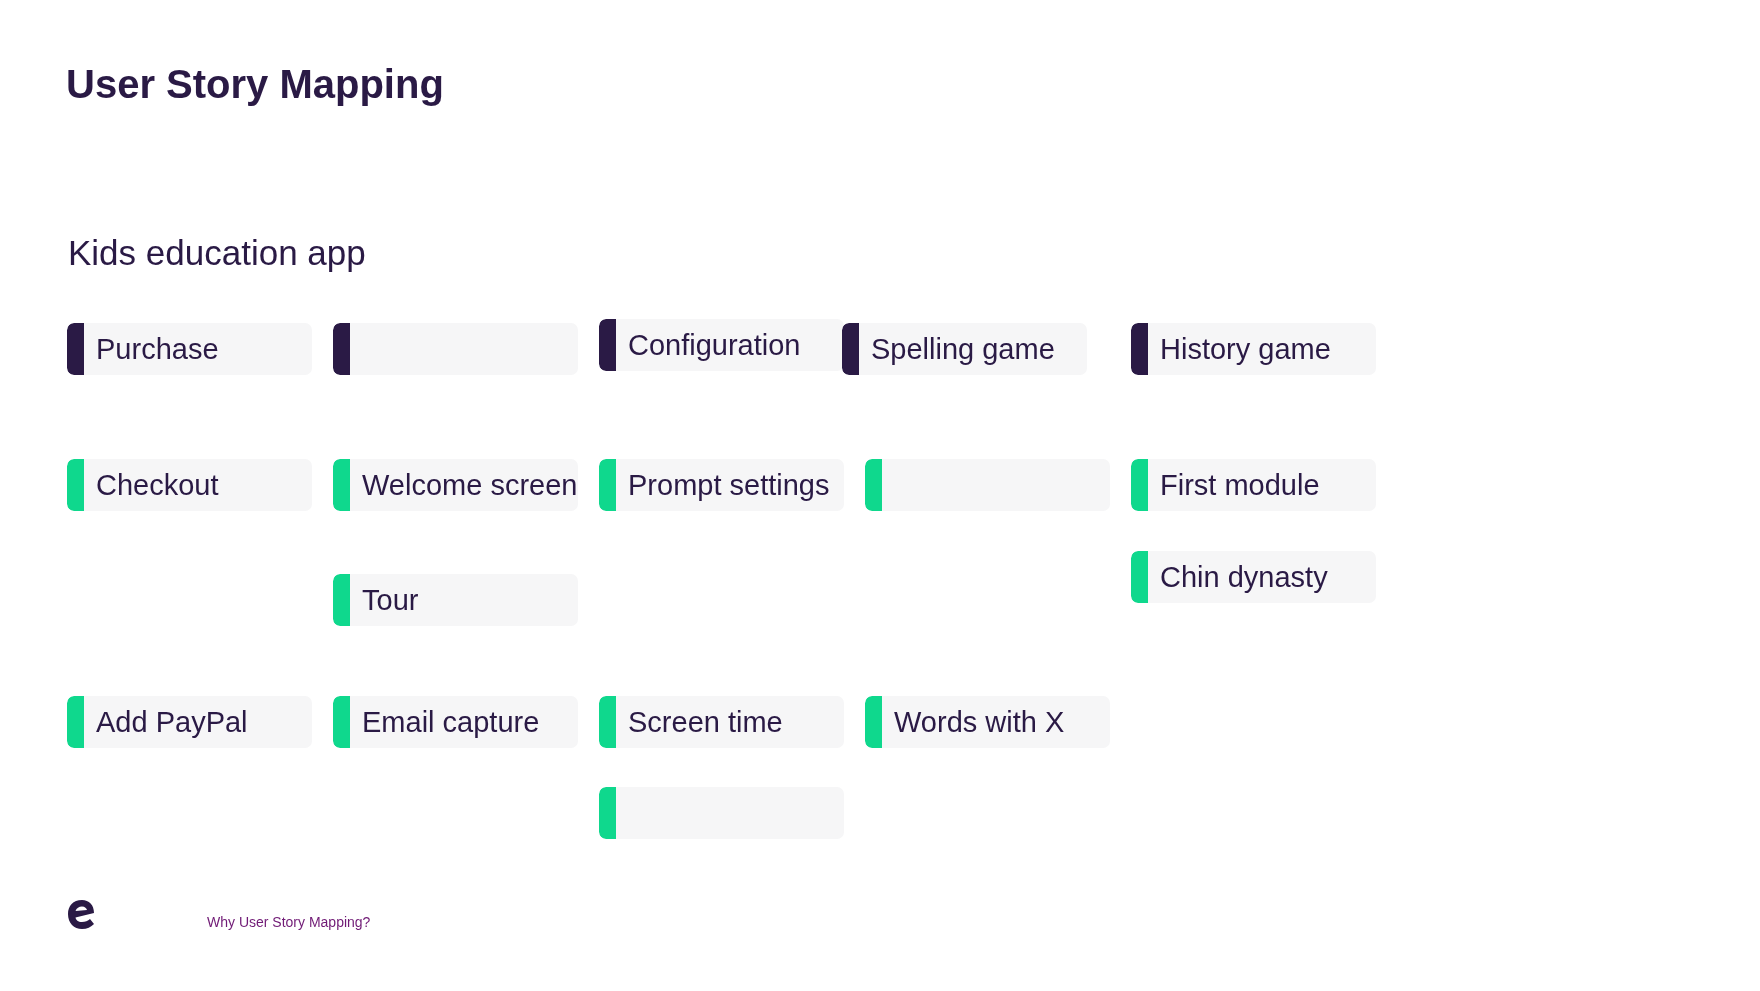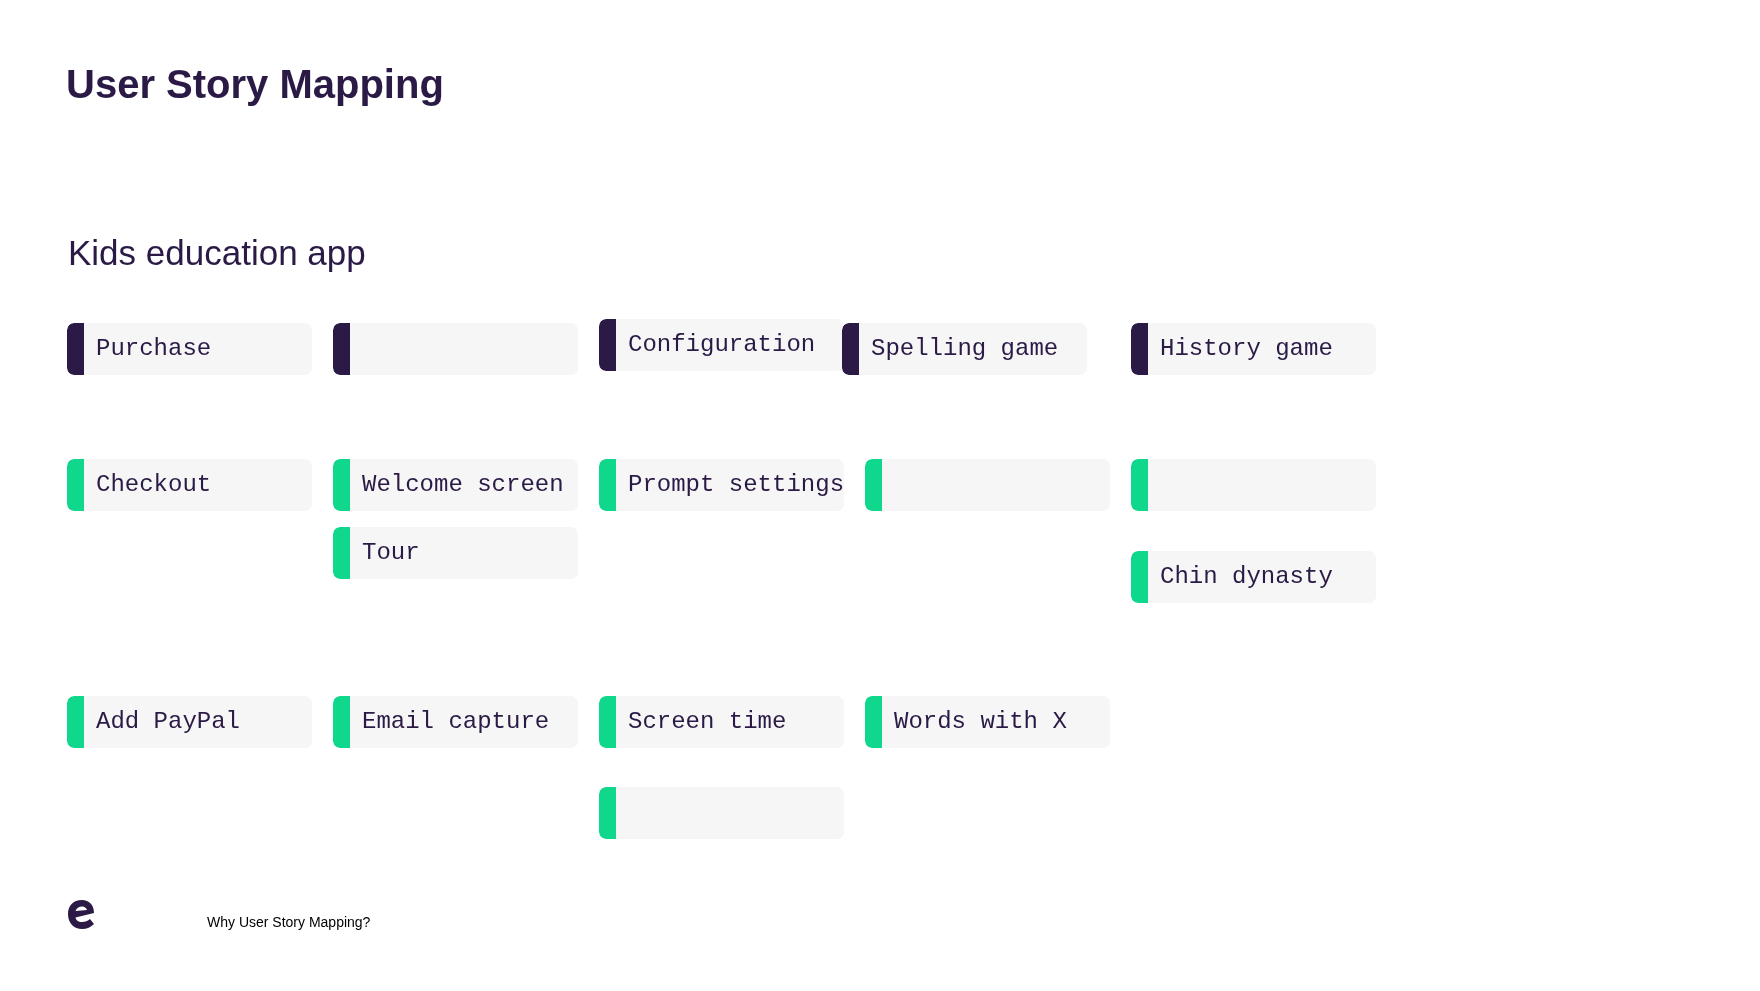--- a/index.html
+++ b/index.html
@@ -54,38 +54,37 @@
       width: 17px;
       border-radius: 7px 0 0 7px;
     }
     .card.activity .stripe { background: #2a1a45; }
     .card.story .stripe { background: #0fd88d; }
     .card .label {
       position: absolute;
       left: 29px;
       top: 0;
       line-height: 52px;
-      font-size: 24px;
+      font-size: 29px;
       color: #2a1a45;
       white-space: nowrap;
-      font-family: Liberation Mono, monospace;
     }
     .footer-logo {
       position: absolute;
       left: 67px;
       top: 898px;
       width: 28px;
       height: 32px;
     }
     .footer-text {
       position: absolute;
       left: 207px;
       top: 912px;
       font-size: 14px;
-      color: #000000;
+      color: #701a75;
       line-height: 20px;
     }
   </style>
 </head>
 <body>
 
 <h1 class="page-title">User Story Mapping</h1>
 <h2 class="subtitle">Kids education app</h2>
 
 <div>
@@ -112,33 +111,34 @@
 
 <div>
   <div class="card story" style="left:67px; top:459px;">
     <span class="stripe"></span>
     <span class="label">Checkout</span>
   </div>
   <div class="card story" style="left:333px; top:459px;">
     <span class="stripe"></span>
     <span class="label">Welcome screen</span>
   </div>
-  <div class="card story" style="left:333px; top:527px;padding-left:10px;">
+  <div class="card story" style="left:333px; top:574px;padding-left:10px;">
     <span class="stripe"></span>
     <span class="label">Tour</span>
   </div>
   <div class="card story" style="left:599px; top:459px;">
     <span class="stripe"></span>
     <span class="label">Prompt settings</span>
   </div>
   <div class="card story" style="left:865px; top:459px;">
     <span class="stripe"></span>
   </div>
   <div class="card story" style="left:1131px; top:459px;">
     <span class="stripe"></span>
+    <span class="label">First module</span>
   </div>
   <div class="card story" style="left:1131px; top:551px;">
     <span class="stripe"></span>
     <span class="label">Chin dynasty</span>
   </div>
 </div>
 
 <div>
   <div class="card story" style="left:67px; top:696px;">
     <span class="stripe"></span>

